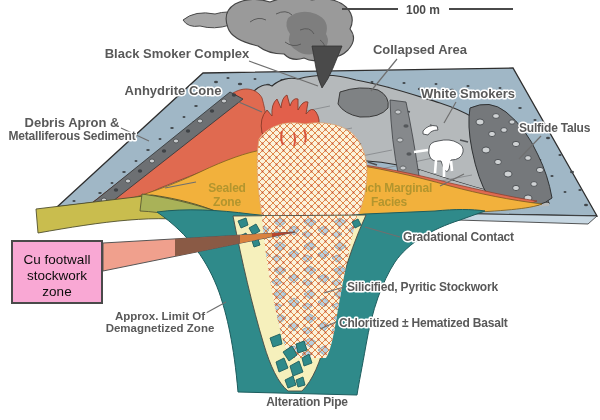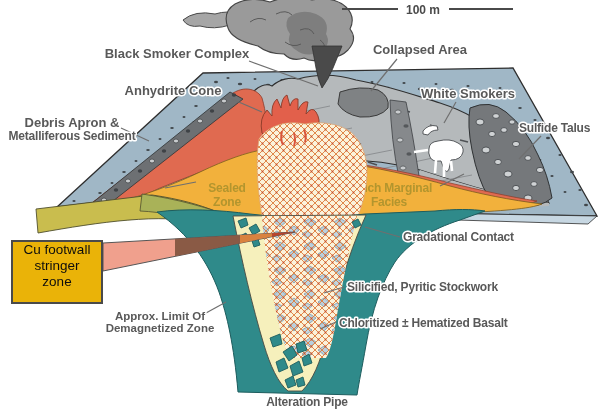--- a/index.html
+++ b/index.html
@@ -5,22 +5,22 @@
   html,body{margin:0;padding:0;background:#fff;}
   #stage{position:relative;width:600px;height:420px;background:#fff;overflow:hidden;
          font-family:"Liberation Sans",sans-serif;}
   svg{position:absolute;left:0;top:0;}
   .glbl{font-family:"Liberation Sans",sans-serif;font-weight:bold;fill:#595959;
         paint-order:stroke;stroke:#ffffff;stroke-width:3px;stroke-linejoin:round;}
   .f13{font-size:13px;} .f12{font-size:12px;letter-spacing:-0.2px;} .f11{font-size:11.5px;}
   .olbl{font-family:"Liberation Sans",sans-serif;font-weight:bold;fill:#b2952e;stroke:none;}
   .leader{stroke:#6f6f6f;stroke-width:1.2;fill:none;}
   #callout{position:absolute;left:11px;top:240px;width:92px;height:64px;box-sizing:border-box;
-           background:#eab308;border:2px solid #4a4a4a;text-align:center;color:#0d0d0d;
-           font-size:13.5px;line-height:16px;padding-top:0;}
+           background:#f9a8d4;border:2px solid #4a4a4a;text-align:center;color:#0d0d0d;
+           font-size:13.5px;line-height:16px;padding-top:10px;}
 </style>
 </head>
 <body>
 
 <div id="stage">
 <svg width="600" height="420" viewBox="0 0 600 420">
   <defs>
     <pattern id="pcross" width="7" height="7" patternUnits="userSpaceOnUse">
       <path d="M0,0 L7,7 M7,0 L0,7" stroke="#dd7a3a" stroke-width="0.9" fill="none"></path>
       <circle cx="3.5" cy="3.5" r="0.9" fill="#c8502f"></circle>
@@ -297,16 +297,16 @@
     <g clip-path="url(#wedgeclip)">
       <path d="M175,230 L240,228 L240,252 L175,256 Z" fill="#8a5a45"></path>
       <path d="M240,228 L272,227 L272,248 L240,250 Z" fill="#d9823f"></path>
       <path d="M272,228 L295,231 L295,236 L272,244 Z" fill="#b8442e"></path>
     </g>
   </g>
 </svg>
 
 <div id="callout">
   <div>Cu footwall</div>
-  <div>stringer</div>
+  <div>stockwork</div>
   <div>zone</div>
 </div>
 </div>
 
 </body></html>

